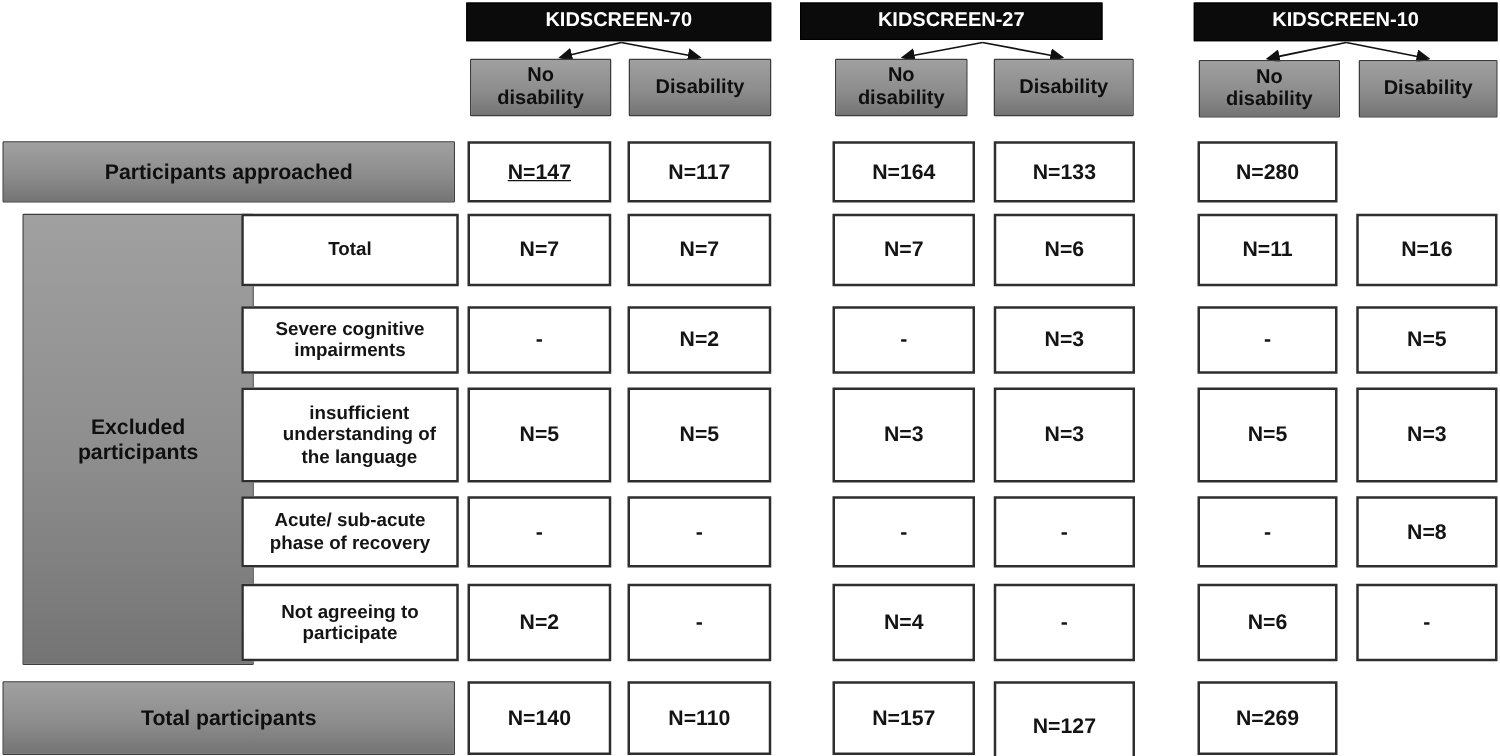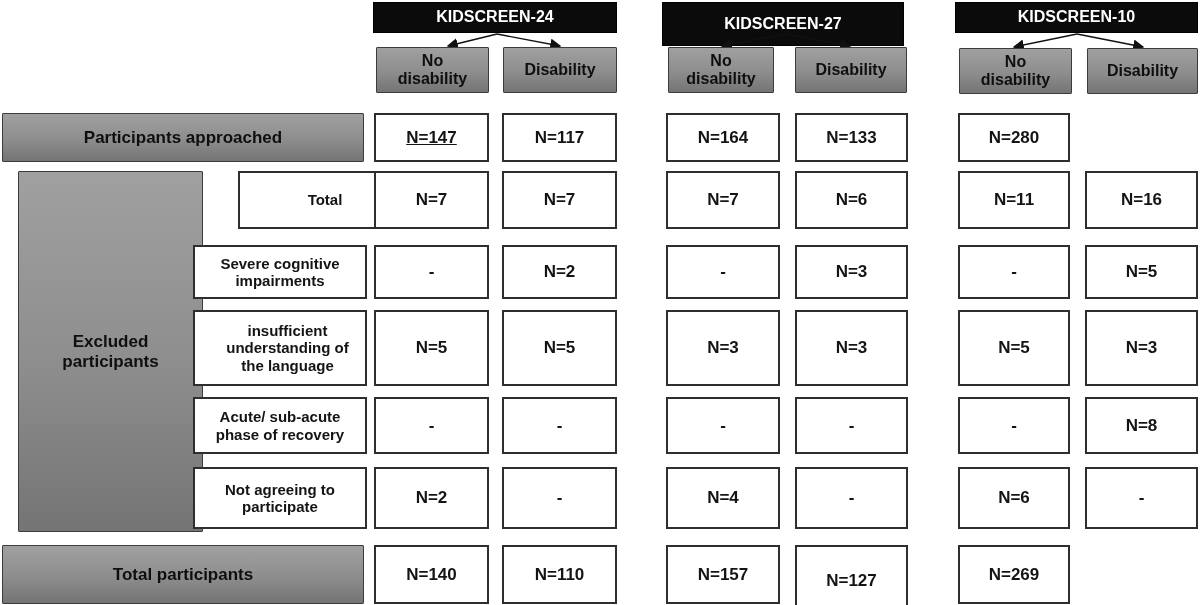--- a/index.html
+++ b/index.html
@@ -18,22 +18,22 @@
   .reason{background:#ffffff;border:2px solid #2e2e2e;font-weight:bold;font-size:15px;color:#141414;padding:2px 8px;}
   .arrows{position:absolute;left:0;top:0;pointer-events:none;}
   .wrap-narrow{display:inline-block;max-width:80px;}
   .wrap-mid{display:inline-block;max-width:125px;}
 </style>
 </head>
 <body>
 
 <div class="canvas">
 
-  <div class="box blackhdr" style="left:373px;top:2px;width:244px;height:31px;">KIDSCREEN-24</div>
-  <div class="box blackhdr" style="left:662px;top:2px;width:242px;height:44px;">KIDSCREEN-27</div>
+  <div class="box blackhdr" style="left:373px;top:2px;width:244px;height:31px;">KIDSCREEN-70</div>
+  <div class="box blackhdr" style="left:640px;top:2px;width:242px;height:30px;">KIDSCREEN-27</div>
   <div class="box blackhdr" style="left:955px;top:2px;width:243px;height:31px;">KIDSCREEN-10</div>
 
   <svg class="arrows" width="1200" height="605">
     <defs>
       <marker id="ah" markerWidth="9" markerHeight="8" refX="7" refY="4" orient="auto">
         <path d="M0,0 L8,4 L0,8 z" fill="#111"></path>
       </marker>
     </defs>
     <line x1="497" y1="34" x2="448" y2="46" stroke="#111" stroke-width="1.4" marker-end="url(#ah)"></line>
     <line x1="497" y1="34" x2="560" y2="46" stroke="#111" stroke-width="1.4" marker-end="url(#ah)"></line>
@@ -61,21 +61,21 @@
   <div class="box gray" style="left:1087px;top:48px;width:111px;height:46px;">
     <span class="wrap-mid">Disability</span>
   </div>
 
   <div class="box gray" style="left:2px;top:113px;width:362px;height:49px;font-size:17px;">Participants approached</div>
 
   <div class="box gray" style="left:2px;top:171px;width:185px;height:361px;font-size:17px;margin-left:16px;">
     <span class="wrap-mid">Excluded participants</span>
   </div>
 
-  <div class="box reason" style="left:193px;top:171px;width:174px;height:58px;margin-left:45px;">Total</div>
+  <div class="box reason" style="left:193px;top:171px;width:174px;height:58px;">Total</div>
   <div class="box reason" style="left:193px;top:245px;width:174px;height:54px;">Severe cognitive impairments</div>
   <div class="box reason" style="left:193px;top:310px;width:174px;height:76px;padding-left:23px;">insufficient understanding of the language</div>
   <div class="box reason" style="left:193px;top:397px;width:174px;height:57px;">Acute/ sub-acute phase of recovery</div>
   <div class="box reason" style="left:193px;top:467px;width:174px;height:62px;">Not agreeing to participate</div>
 
   <div class="box gray" style="left:2px;top:545px;width:362px;height:59px;font-size:17px;">Total participants</div>
 
   <div class="box cell" style="left:374px;top:113px;width:115px;height:49px;text-decoration:underline;">N=147</div>
   <div class="box cell" style="left:374px;top:171px;width:115px;height:58px;">N=7</div>
   <div class="box cell" style="left:374px;top:245px;width:115px;height:54px;">-</div>

